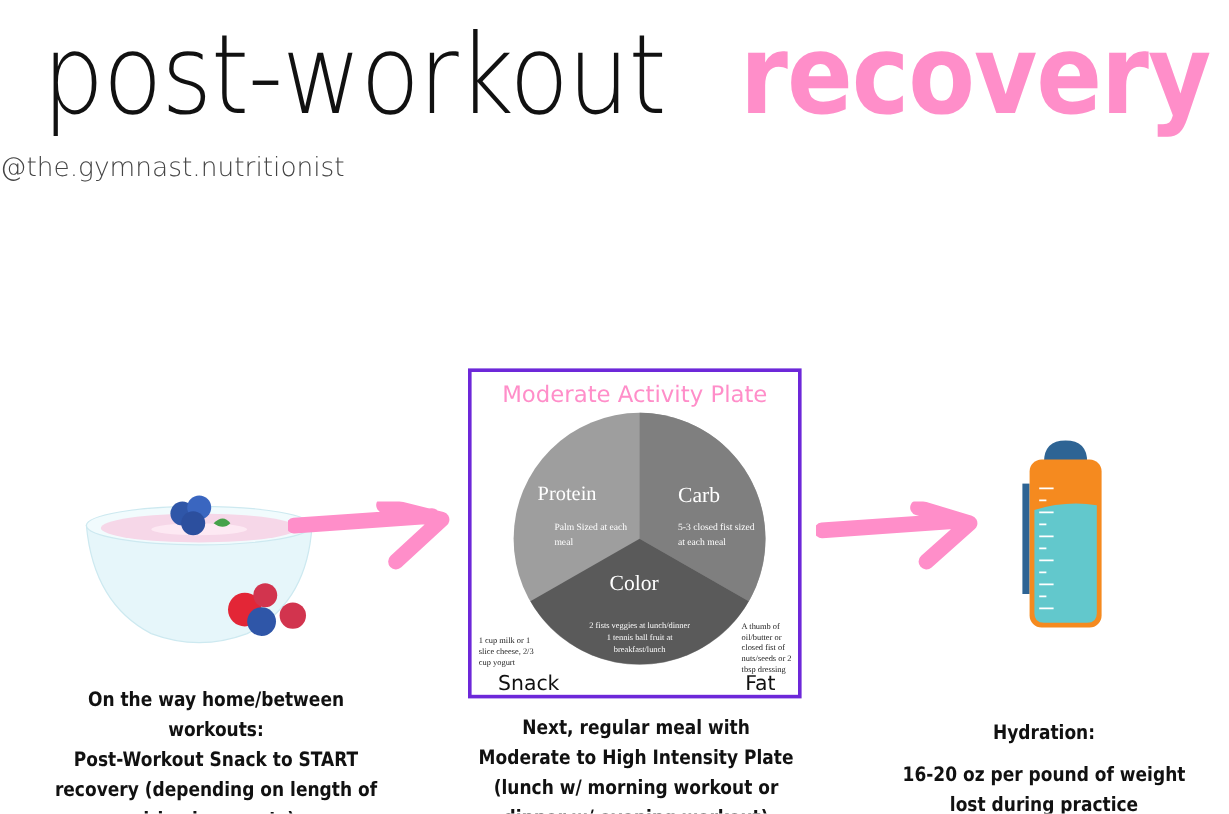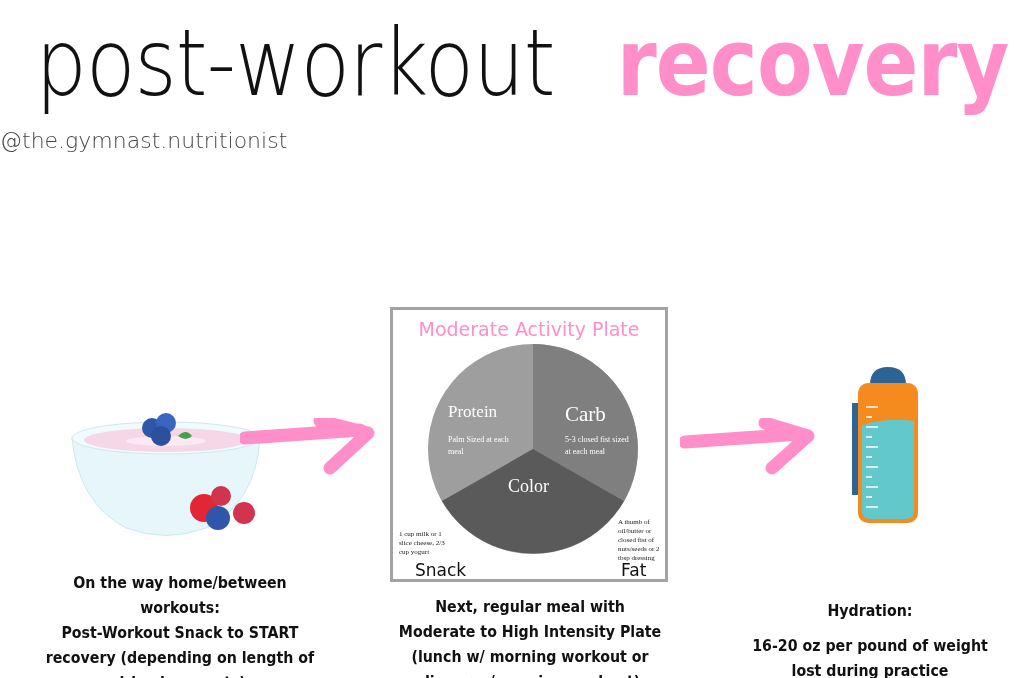--- a/index.html
+++ b/index.html
@@ -2,21 +2,21 @@
 <html><head>
 <meta charset="utf-8">
 <style>
   html,body{margin:0;padding:0;background:#fff;}
   body{width:1024px;height:678px;position:relative;overflow:hidden;font-family:"Liberation Sans",sans-serif;color:#111;}
   .title{position:absolute;top:8px;left:0;width:1024px;text-align:right;font-size:92px;line-height:110px;white-space:nowrap;letter-spacing:-1px;}
   .title .t1{font-family:"DejaVu Sans",sans-serif;font-weight:200;color:#111;transform:scaleX(0.88);display:inline-block;}
   .title .t2{font-family:"DejaVu Sans",sans-serif;font-weight:bold;color:#ff8ec9;display:inline-block;transform:scaleX(0.88);}
   .handle{position:absolute;top:128px;left:0;width:1024px;text-align:left;font-size:22px;color:#444;font-family:"DejaVu Sans",sans-serif;font-weight:200;}
   .caption{position:absolute;text-align:center;font-weight:bold;font-size:16.5px;line-height:25px;color:#111;font-family:"DejaVu Sans",sans-serif;transform:scaleX(0.86);transform-origin:center top;}
-  .plate{position:absolute;left:390px;top:307px;width:278px;height:275px;border:3px solid #a3a3a3;box-sizing:border-box;background:#fff;}
+  .plate{position:absolute;left:390px;top:307px;width:278px;height:275px;border:3px solid #6d28d9;box-sizing:border-box;background:#fff;}
   .plate-title{position:absolute;top:8px;left:0;width:100%;text-align:center;color:#ff8ec9;font-size:19px;font-family:"DejaVu Sans",sans-serif;}
   .lbl{position:absolute;color:#fff;font-family:Liberation Serif, serif;}
   .small{position:absolute;font-size:7px;line-height:9px;color:#222;font-family:Liberation Serif, serif;}
   .side{position:absolute;font-size:17px;color:#111;font-family:"DejaVu Sans",sans-serif;}
 </style>
 </head>
 <body>
 
 <div class="title">
   <span class="t1">post-workout </span><span class="t2">recovery</span>
@@ -46,24 +46,29 @@
 </svg>
 
 <div class="plate">
   <div class="plate-title">Moderate Activity Plate</div>
   <svg style="position:absolute;left:34px;top:33px" width="212" height="212" viewBox="0 0 212 212">
     <circle cx="106" cy="106" r="105" fill="#9e9e9e"></circle>
     <path d="M106 106 L106 1 A105 105 0 0 1 197 158 Z" fill="#7f7f7f"></path>
     <path d="M106 106 L197 158 A105 105 0 0 1 15 158 Z" fill="#5a5a5a"></path>
   </svg>
   <div class="lbl" style="left:55px;top:92px;font-size:17px">Protein</div>
-  <div class="lbl" style="left:55px;top:124px;width:70px;font-size:8px;line-height:12px">Palm Sized at each meal</div>
-  <div class="lbl" style="left:172px;top:92px;font-size:21px">Carb</div>
+  <div class="lbl" style="left:69px;top:124px;width:70px;font-size:8px;line-height:12px">Palm Sized at each meal</div>
+  <div class="lbl" style="left:172px;top:92px;font-size:18px">Carb</div>
   <div class="lbl" style="left:172px;top:124px;width:70px;font-size:8px;line-height:12px">5-3 closed fist sized at each meal</div>
   <div class="lbl" style="left:115px;top:166px;font-size:18px">Color</div>
+  <div class="lbl" style="left:60px;top:206px;width:160px;text-align:center;font-size:7px;line-height:10px">
+    <div>2 fists veggies at lunch/dinner</div>
+    <div>1 tennis ball fruit at</div>
+    <div>breakfast/lunch</div>
+  </div>
   <div class="small" style="left:6px;top:220px;width:55px">1 cup milk or 1 slice cheese, 2/3 cup yogurt</div>
   <div class="side" style="left:22px;top:250px">Snack</div>
   <div class="small" style="left:225px;top:208px;width:50px">A thumb of oil/butter or closed fist of nuts/seeds or 2 tbsp dressing</div>
   <div class="side" style="left:228px;top:250px">Fat</div>
 </div>
 
 <svg style="position:absolute;left:848px;top:365px" width="72" height="162" viewBox="0 0 72 162">
   <path d="M22 20 Q22 2 40 2 Q58 2 58 20Z" fill="#2e6494"></path>
   <rect x="4" y="38" width="6" height="92" fill="#2e6494"></rect>
   <rect x="10" y="18" width="60" height="140" rx="10" fill="#f58a1f"></rect>

